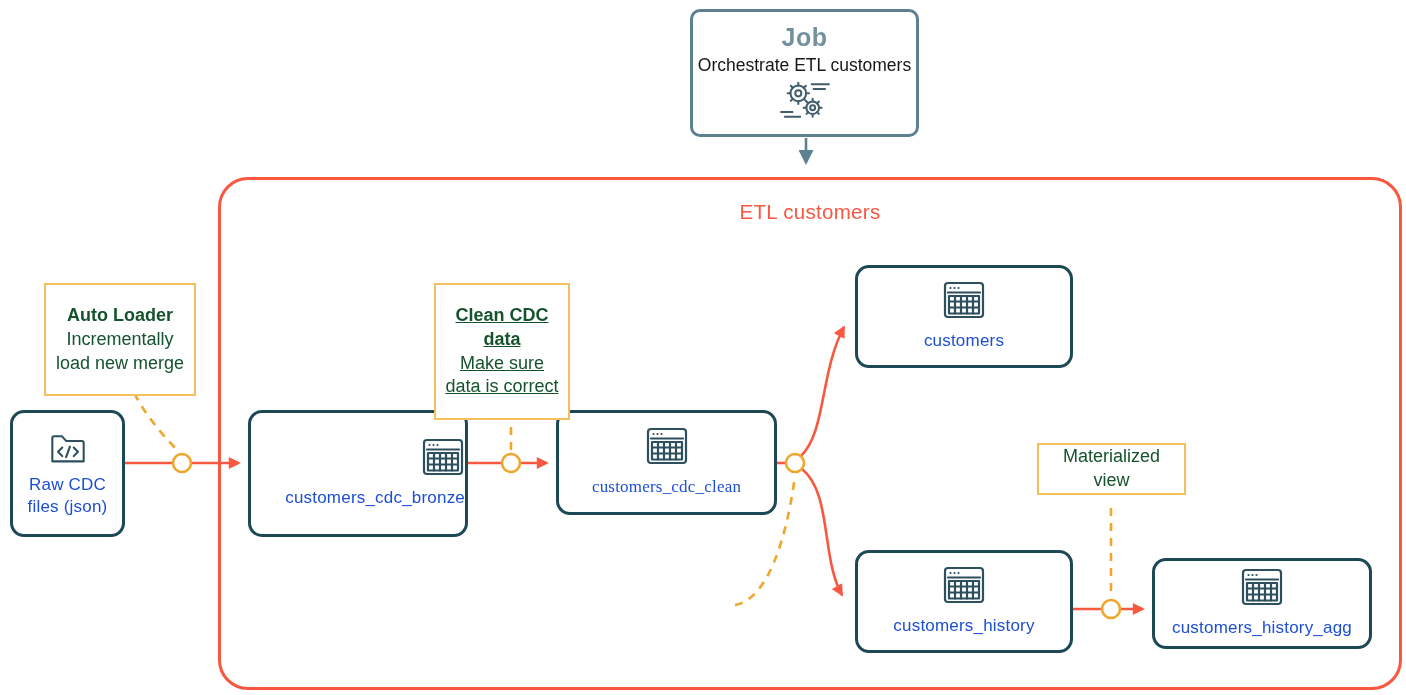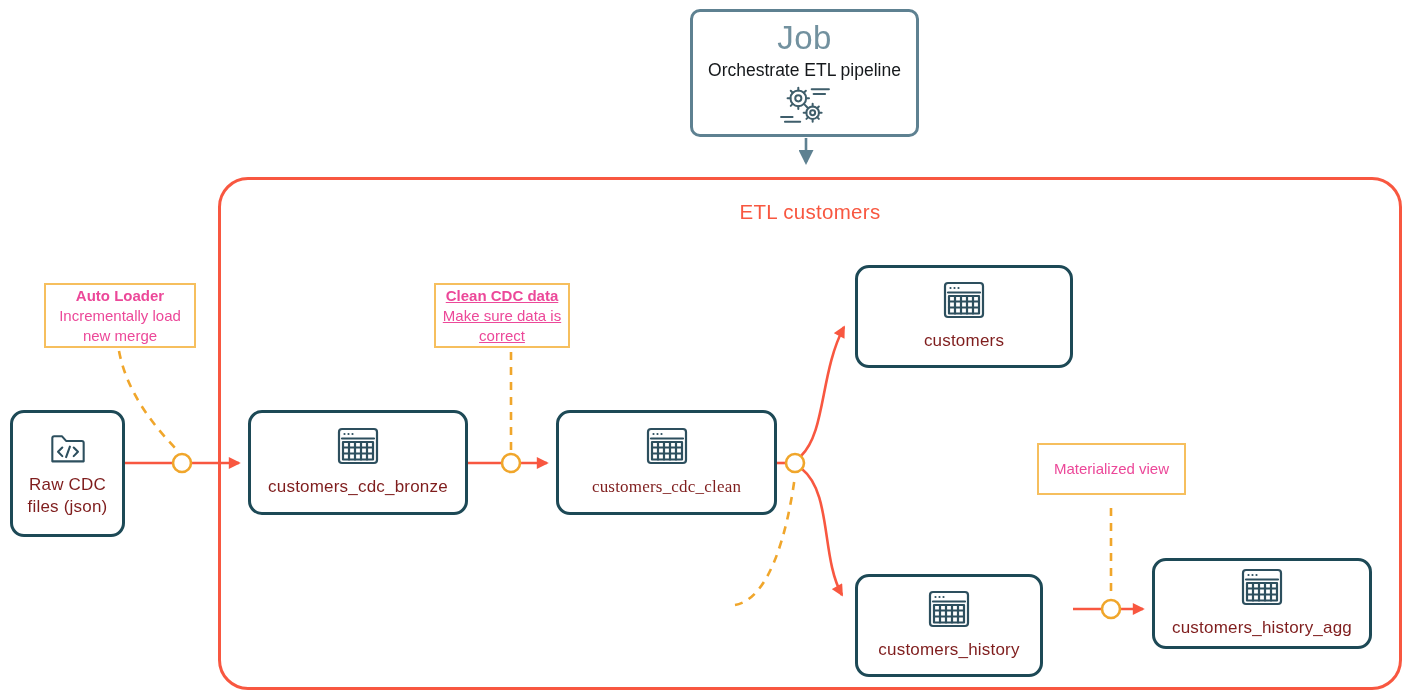--- a/index.html
+++ b/index.html
@@ -9,52 +9,52 @@
 
   
   #connectors{position:absolute;left:0;top:0;z-index:5;pointer-events:none;}
 
   
   .job-box{
     position:absolute;left:690px;top:9px;width:229px;height:128px;
     background:#fff;border:3px solid #5E8191;border-radius:10px;z-index:10;
     display:flex;flex-direction:column;align-items:center;justify-content:center;gap:3px;
   }
-  .job-title{font-size:33px;font-weight:400;color:#72919F;letter-spacing:.5px;}
+  .job-title{font-size:25px;font-weight:700;color:#72919F;letter-spacing:.5px;}
   .job-subtitle{font-size:17.5px;color:#15181b;}
 
   
   .pipeline-box{
     position:absolute;left:218px;top:177px;width:1184px;height:513px;
     border:3px solid #F85740;border-radius:30px;background:transparent;z-index:1;
   }
   .pipeline-title{
     position:absolute;left:218px;top:200px;width:1184px;text-align:center;
     font-size:20.5px;font-weight:500;color:#F85740;z-index:2;letter-spacing:.3px;
   }
 
   
   .node{
     position:absolute;background:#fff;border:3px solid #1D4956;border-radius:14px;z-index:10;
     display:flex;flex-direction:column;align-items:center;justify-content:center;gap:9px;
   }
-  .node-label{font-size:17px;color:#7f1d1d;text-align:center;line-height:1.25;letter-spacing:.2px;}
+  .node-label{font-size:17px;color:#1d4ed8;text-align:center;line-height:1.25;letter-spacing:.2px;}
   .node-icon{flex:0 0 auto;}
 
   #node-raw{left:10px;top:410px;width:115px;height:127px;gap:6px;}
-  #node-bronze{left:248px;top:410px;width:220px;height:105px;}
+  #node-bronze{left:248px;top:410px;width:220px;height:127px;align-items:flex-end;}
   #node-clean{left:556px;top:410px;width:221px;height:105px;font-family:Liberation Serif, serif;}
   #node-customers{left:855px;top:265px;width:218px;height:103px;}
-  #node-history{left:855px;top:574px;width:188px;height:103px;}
+  #node-history{left:855px;top:550px;width:218px;height:103px;}
   #node-history-agg{left:1152px;top:558px;width:220px;height:91px;}
 
   
   .callout{
     position:absolute;background:#fff;border:2px solid #F6BF5E;z-index:10;
-    text-align:center;font-size:15px;line-height:1.32;padding:1px 6px;color:#ec4899;
+    text-align:center;font-size:18px;line-height:1.32;padding:19px 6px;color:#14532d;
   }
   .callout .callout-title{font-weight:700;}
   #callout-auto-loader{left:44px;top:283px;width:152px;}
   #callout-clean-cdc{left:434px;top:283px;width:136px;text-decoration:underline;}
   #callout-auto-cdc{left:466px;top:573px;width:266px;}
   #callout-materialized{left:1037px;top:443px;width:149px;height:52px;
     display:flex;align-items:center;justify-content:center;}
 
   .icon-stroke{stroke:#2D4F5E;fill:none;stroke-width:2.2;stroke-linecap:round;stroke-linejoin:round;}
 </style>
@@ -145,21 +145,21 @@
     <line x1="1111" y1="508" x2="1111" y2="597" stroke="#F0A62B" stroke-width="2.6" stroke-dasharray="8 7"></line>
 
     <circle cx="182" cy="463" r="9" fill="#ffffff" stroke="#F0A62B" stroke-width="2.6"></circle>
     <circle cx="511" cy="463" r="9" fill="#ffffff" stroke="#F0A62B" stroke-width="2.6"></circle>
     <circle cx="795" cy="463" r="9" fill="#ffffff" stroke="#F0A62B" stroke-width="2.6"></circle>
     <circle cx="1111" cy="609" r="9" fill="#ffffff" stroke="#F0A62B" stroke-width="2.6"></circle>
   </svg>
 
   <div class="job-box">
     <div class="job-title">Job</div>
-    <div class="job-subtitle">Orchestrate ETL pipeline</div>
+    <div class="job-subtitle">Orchestrate ETL customers</div>
     <svg class="node-icon" width="56" height="44" viewBox="0 0 58 46">
         <use href="#sym-gears"></use>
       </svg>
   </div>
 
   <div class="pipeline-box"></div>
   <div class="pipeline-title">ETL customers</div>
 
   <div class="node" id="node-raw">
     <svg class="node-icon" width="46" height="38" viewBox="0 0 46 40">

